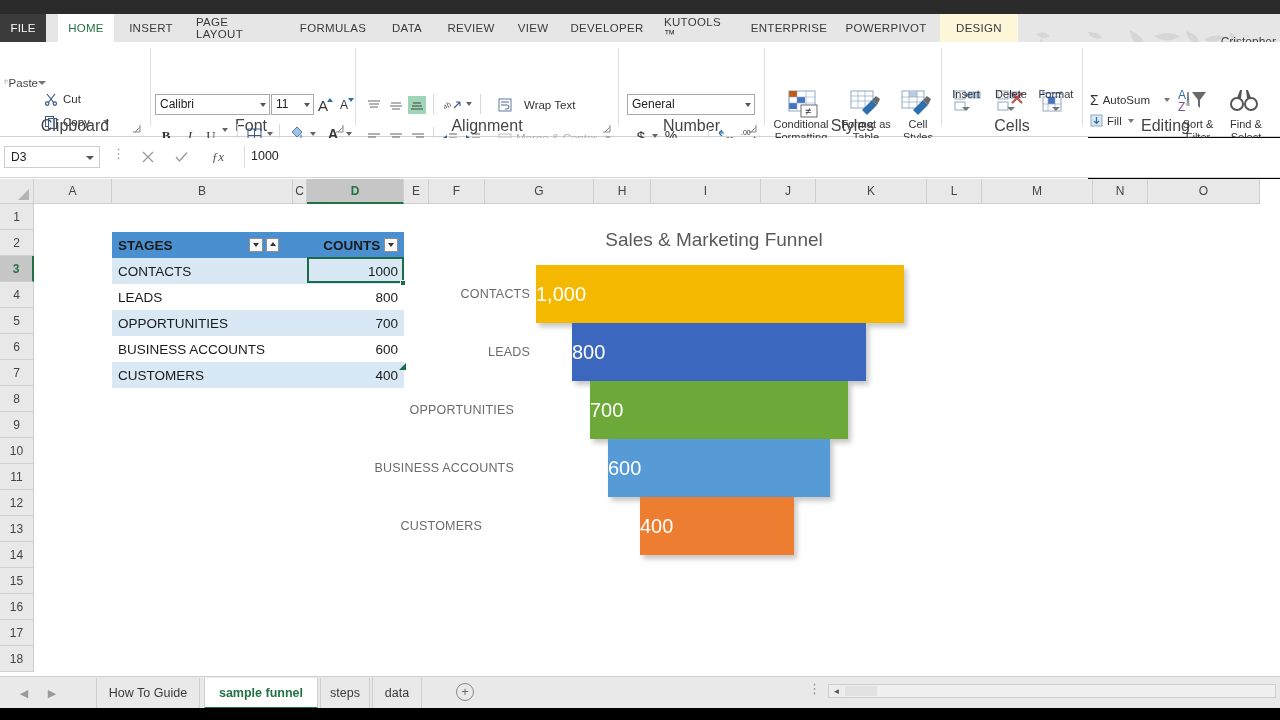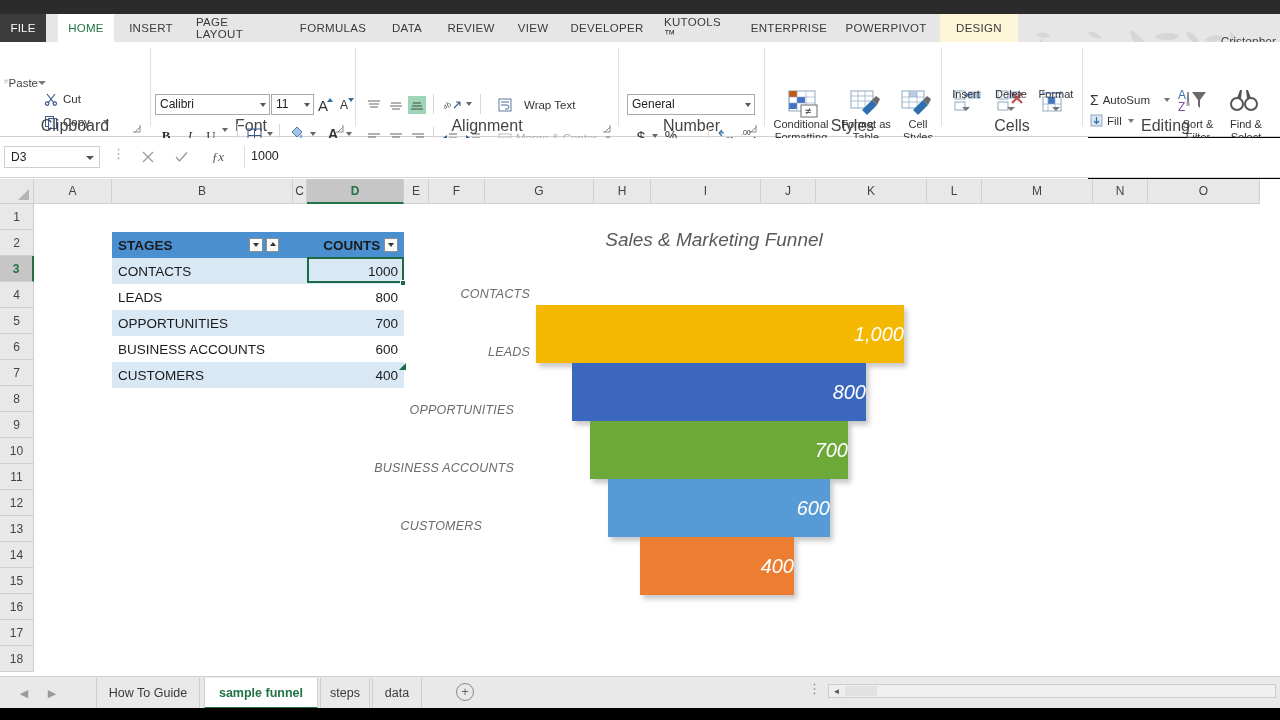--- a/index.html
+++ b/index.html
@@ -232,37 +232,36 @@
   .sel-handle {
     position:absolute; left:400px; top:101px; width:6px; height:6px;
     background:#1d6b46; border:1px solid #fff;
   }
   .tbl-handle {
     position:absolute; left:399px; top:184px; width:0;height:0;
     border-left:7px solid transparent; border-bottom:7px solid #1d6b46;
   }
 
   
-  .chart { position:absolute; left:404px; top:50px; width:620px; height:390px;font-style:italic; }
+  .chart { position:absolute; left:404px; top:50px; width:620px; height:390px; }
   .chart-title {
     position:absolute; left:0; top:0; width:620px; text-align:center;
     font-size:19px; color:#595959;
   }
   .funnel-row { position:absolute; height:58px; }
   .funnel-lbl {
     position:absolute; right:0; top:0; height:58px;
     display:flex; align-items:center; justify-content:flex-end;
     font-size:12.5px; color:#6b6b6b; letter-spacing:.2px; white-space:nowrap;
   }
   .funnel-bar {
     position:absolute; height:58px;
-    display:flex; align-items:center; justify-content:flex-end;
+    display:flex; align-items:center; justify-content:flex-start;
     color:#fff; font-size:20px;
     box-shadow: 3px 4px 5px rgba(0,0,0,.22);
-    margin-top: 40px;
   }
 
   
   .sheetbar {
     position:absolute; left:0; top:676px; width:1280px; height:32px;
     background:#e9e9e9; border-top:1px solid #d0d0d0;
   }
   .navarrow {
     position:absolute; top:8px; width:16px;height:16px;
     display:flex;align-items:center;justify-content:center;color:#9a9a9a;font-size:11px;

